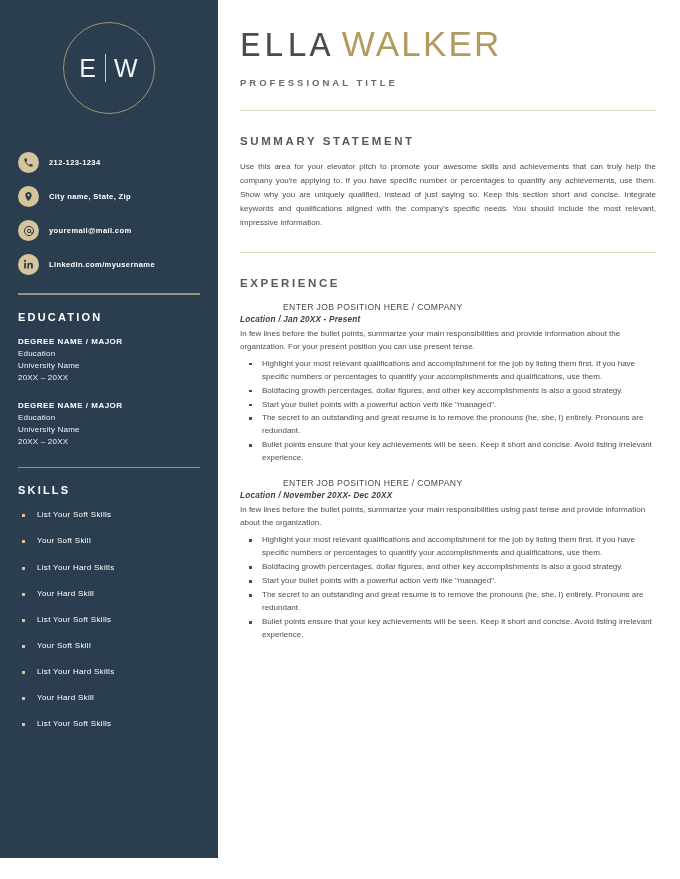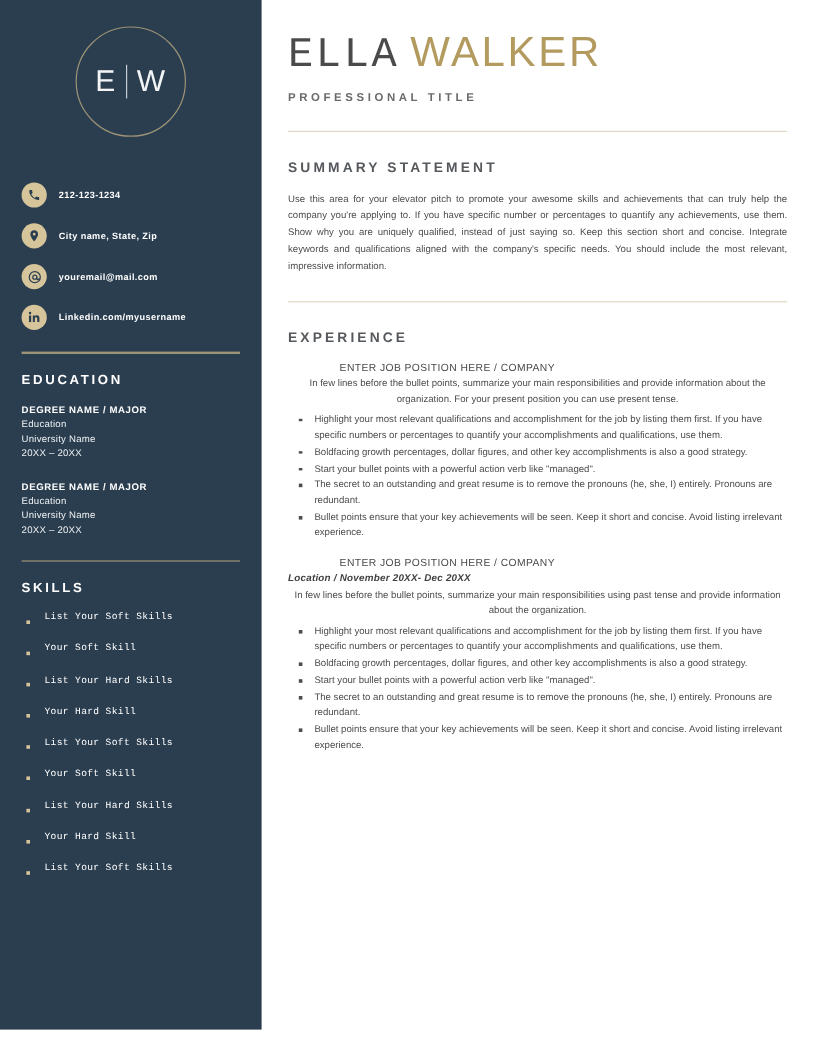--- a/index.html
+++ b/index.html
@@ -122,24 +122,23 @@
   .edu-line {
     font-size: 8px;
     color: #eef1f3;
     line-height: 1.55;
     letter-spacing: 0.2px;
   }
 
   #skills-list { margin-top: 2px; }
   .skill-row {
     display: flex;
-    align-items: flex-end;
+    align-items: flex-start;
     margin-bottom: 16.5px;
     padding-left: 4px;
-    font-family: Liberation Mono, monospace;
   }
   .skill-bullet {
     width: 3px;
     height: 3px;
     background: #d6c49a;
     margin-right: 12px;
     margin-top: 4px;
     min-width: 3px;
   }
   .skill-text {
@@ -206,21 +205,20 @@
     font-weight: 700;
     color: #3f3f3f;
     margin-bottom: 4px;
     letter-spacing: 0.2px;
   }
   .job-desc {
     font-size: 8px;
     line-height: 1.62;
     color: #4d4d4d;
     margin-bottom: 4px;
-    text-align: center;
   }
   .job-bullets { margin: 0; padding: 0; list-style: none; }
   .job-bullets li {
     position: relative;
     padding-left: 22px;
     font-size: 8px;
     line-height: 1.62;
     color: #4d4d4d;
     margin-bottom: 1px;
   }
@@ -366,20 +364,21 @@
 
     <div class="main-heading">SUMMARY STATEMENT</div>
     <div id="summary-text">Use this area for your elevator pitch to promote your awesome skills and achievements that can truly help the company you're applying to. If you have specific number or percentages to quantify any achievements, use them. Show why you are uniquely qualified, instead of just saying so. Keep this section short and concise. Integrate keywords and qualifications aligned with the company's specific needs. You should include the most relevant, impressive information.</div>
 
     <div class="main-divider"></div>
 
     <div class="main-heading">EXPERIENCE</div>
 
     <div class="job">
       <div class="job-title">ENTER JOB POSITION HERE / COMPANY</div>
+      <div class="job-meta">Location / Jan 20XX - Present</div>
       <div class="job-desc">In few lines before the bullet points, summarize your main responsibilities and provide information about the organization. For your present position you can use present tense.</div>
       <ul class="job-bullets">
         <li>Highlight your most relevant qualifications and accomplishment for the job by listing them first. If you have specific numbers or percentages to quantify your accomplishments and qualifications, use them.</li>
         <li>Boldfacing growth percentages, dollar figures, and other key accomplishments is also a good strategy.</li>
         <li>Start your bullet points with a powerful action verb like "managed".</li>
         <li>The secret to an outstanding and great resume is to remove the pronouns (he, she, I) entirely. Pronouns are redundant.</li>
         <li>Bullet points ensure that your key achievements will be seen. Keep it short and concise. Avoid listing irrelevant experience.</li>
       </ul>
     </div>
 

